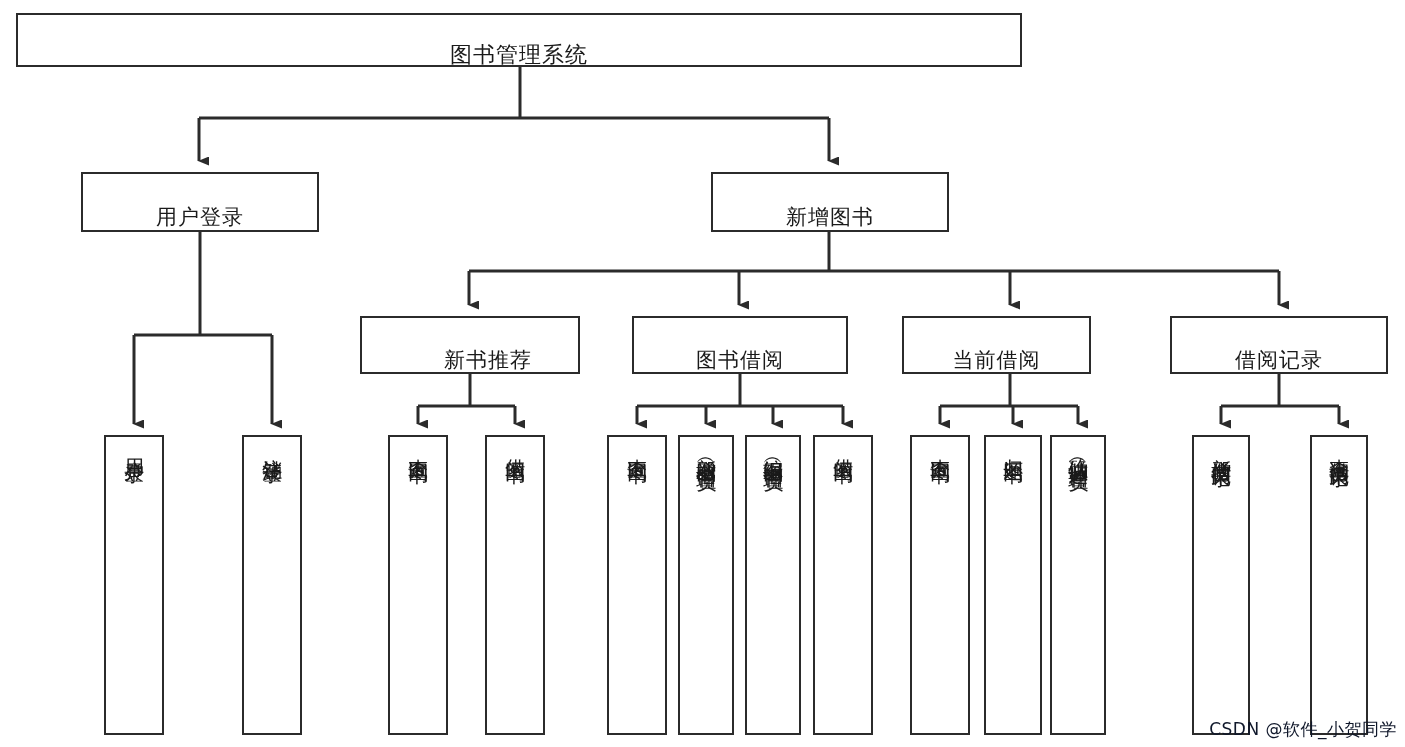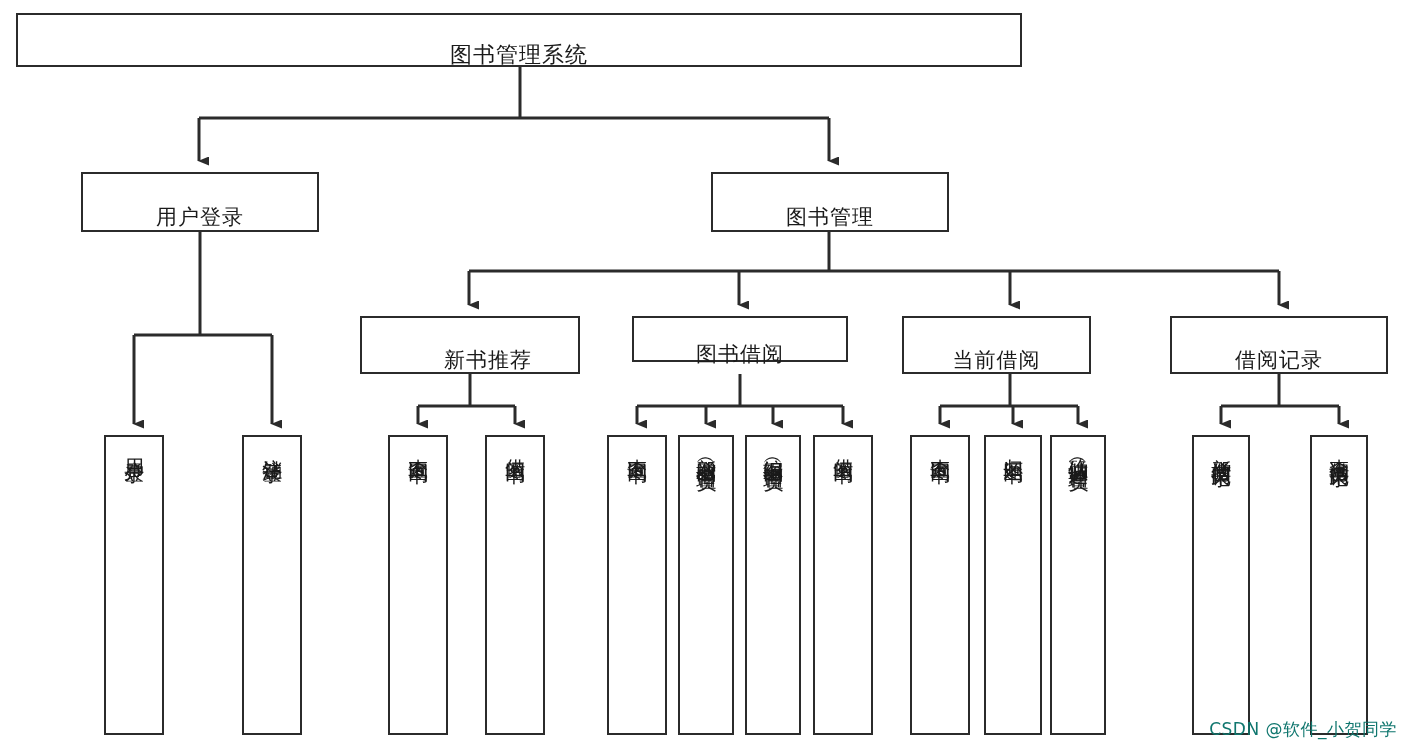--- a/index.html
+++ b/index.html
@@ -57,21 +57,21 @@
     text-align: left;
   }
   .node.root .node-label {
     font-size: 22px;
   }
   #watermark {
     position: absolute;
     right: 8px;
     bottom: 6px;
     font-size: 17px;
-    color: #0f766e;
+    color: #0f172a;
     letter-spacing: 0.5px;
     white-space: nowrap;
     pointer-events: none;
     margin-top: 8px;
   }
 </style>
 </head>
 <body>
 
 <div id="diagram-root">
@@ -120,26 +120,26 @@
   </svg>
 
   <div id="nodes-layer">
       <div class="node horizontal root" style="left: 16px; top: 13px; width: 1006px; height: 54px; border-color: rgb(43, 43, 43); background: rgb(255, 255, 255);">
         <span class="node-label">图书管理系统</span>
       </div>
       <div class="node horizontal" style="left: 81px; top: 172px; width: 238px; height: 60px; border-color: rgb(43, 43, 43); background: rgb(255, 255, 255);">
         <span class="node-label">用户登录</span>
       </div>
       <div class="node horizontal" style="left: 711px; top: 172px; width: 238px; height: 60px; border-color: rgb(43, 43, 43); background: rgb(255, 255, 255);">
-        <span class="node-label">图书管理</span>
+        <span class="node-label">新增图书</span>
       </div>
       <div class="node horizontal" style="left: 360px; top: 316px; width: 220px; height: 58px; border-color: rgb(43, 43, 43); background: rgb(255, 255, 255); padding-left: 36px;">
         <span class="node-label">新书推荐</span>
       </div>
-      <div class="node horizontal" style="left: 632px; top: 316px; width: 216px; height: 46px; border-color: rgb(43, 43, 43); background: rgb(255, 255, 255);">
+      <div class="node horizontal" style="left: 632px; top: 316px; width: 216px; height: 58px; border-color: rgb(43, 43, 43); background: rgb(255, 255, 255);">
         <span class="node-label">图书借阅</span>
       </div>
       <div class="node horizontal" style="left: 902px; top: 316px; width: 189px; height: 58px; border-color: rgb(43, 43, 43); background: rgb(255, 255, 255);">
         <span class="node-label">当前借阅</span>
       </div>
       <div class="node horizontal" style="left: 1170px; top: 316px; width: 218px; height: 58px; border-color: rgb(43, 43, 43); background: rgb(255, 255, 255);">
         <span class="node-label">借阅记录</span>
       </div>
       <div class="node vertical" style="left: 104px; top: 435px; width: 60px; height: 300px; border-color: rgb(43, 43, 43); background: rgb(255, 255, 255);">
         <span class="node-label">用户登录</span>

